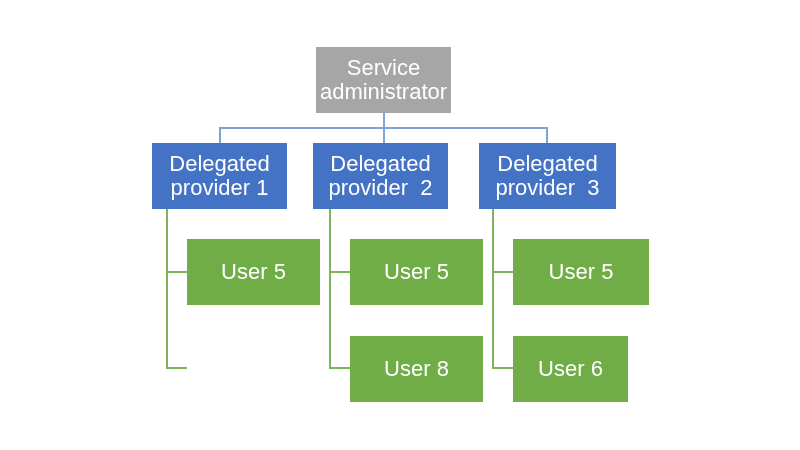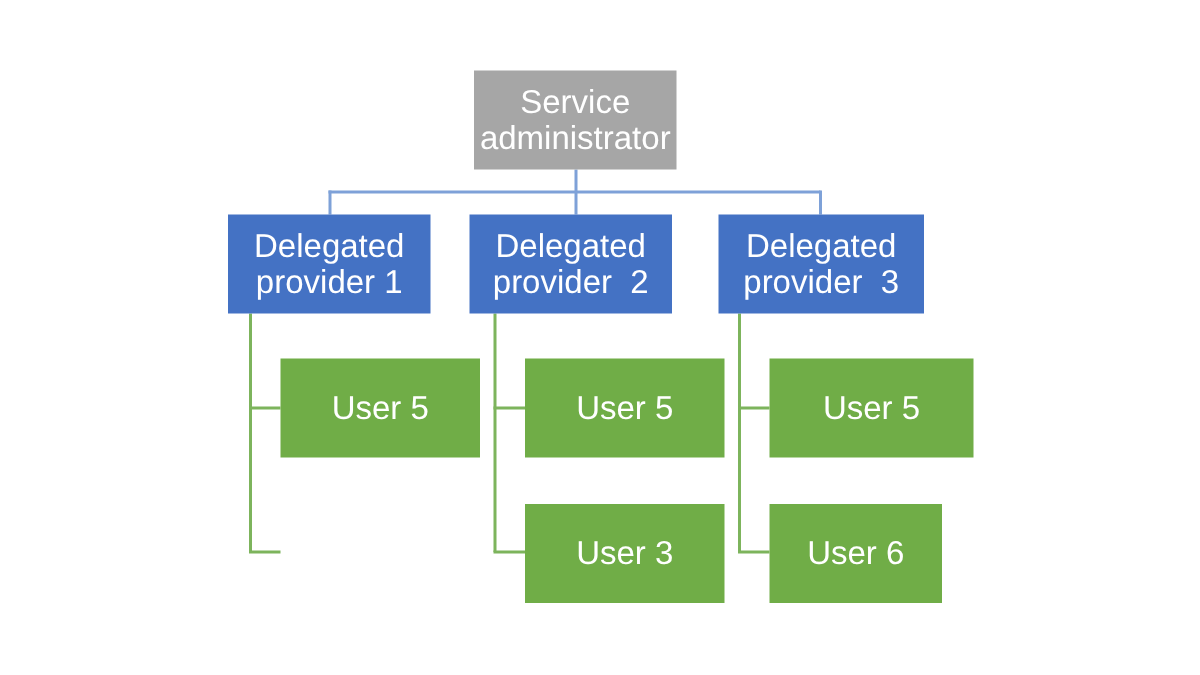--- a/index.html
+++ b/index.html
@@ -77,21 +77,21 @@
 provider  3</span>
   </div>
 
   <div class="node node-user" style="left:187px; top:239px; width:133px; height:66px;">
     <span>User 5</span>
   </div>
   <div class="node node-user" style="left:350px; top:239px; width:133px; height:66px;">
     <span>User 5</span>
   </div>
   <div class="node node-user" style="left:350px; top:336px; width:133px; height:66px;">
-    <span>User 3</span>
+    <span>User 8</span>
   </div>
   <div class="node node-user" style="left:513px; top:239px; width:136px; height:66px;">
     <span>User 5</span>
   </div>
   <div class="node node-user" style="left:513px; top:336px; width:115px; height:66px;">
     <span>User 6</span>
   </div>
 
 </div>
 

